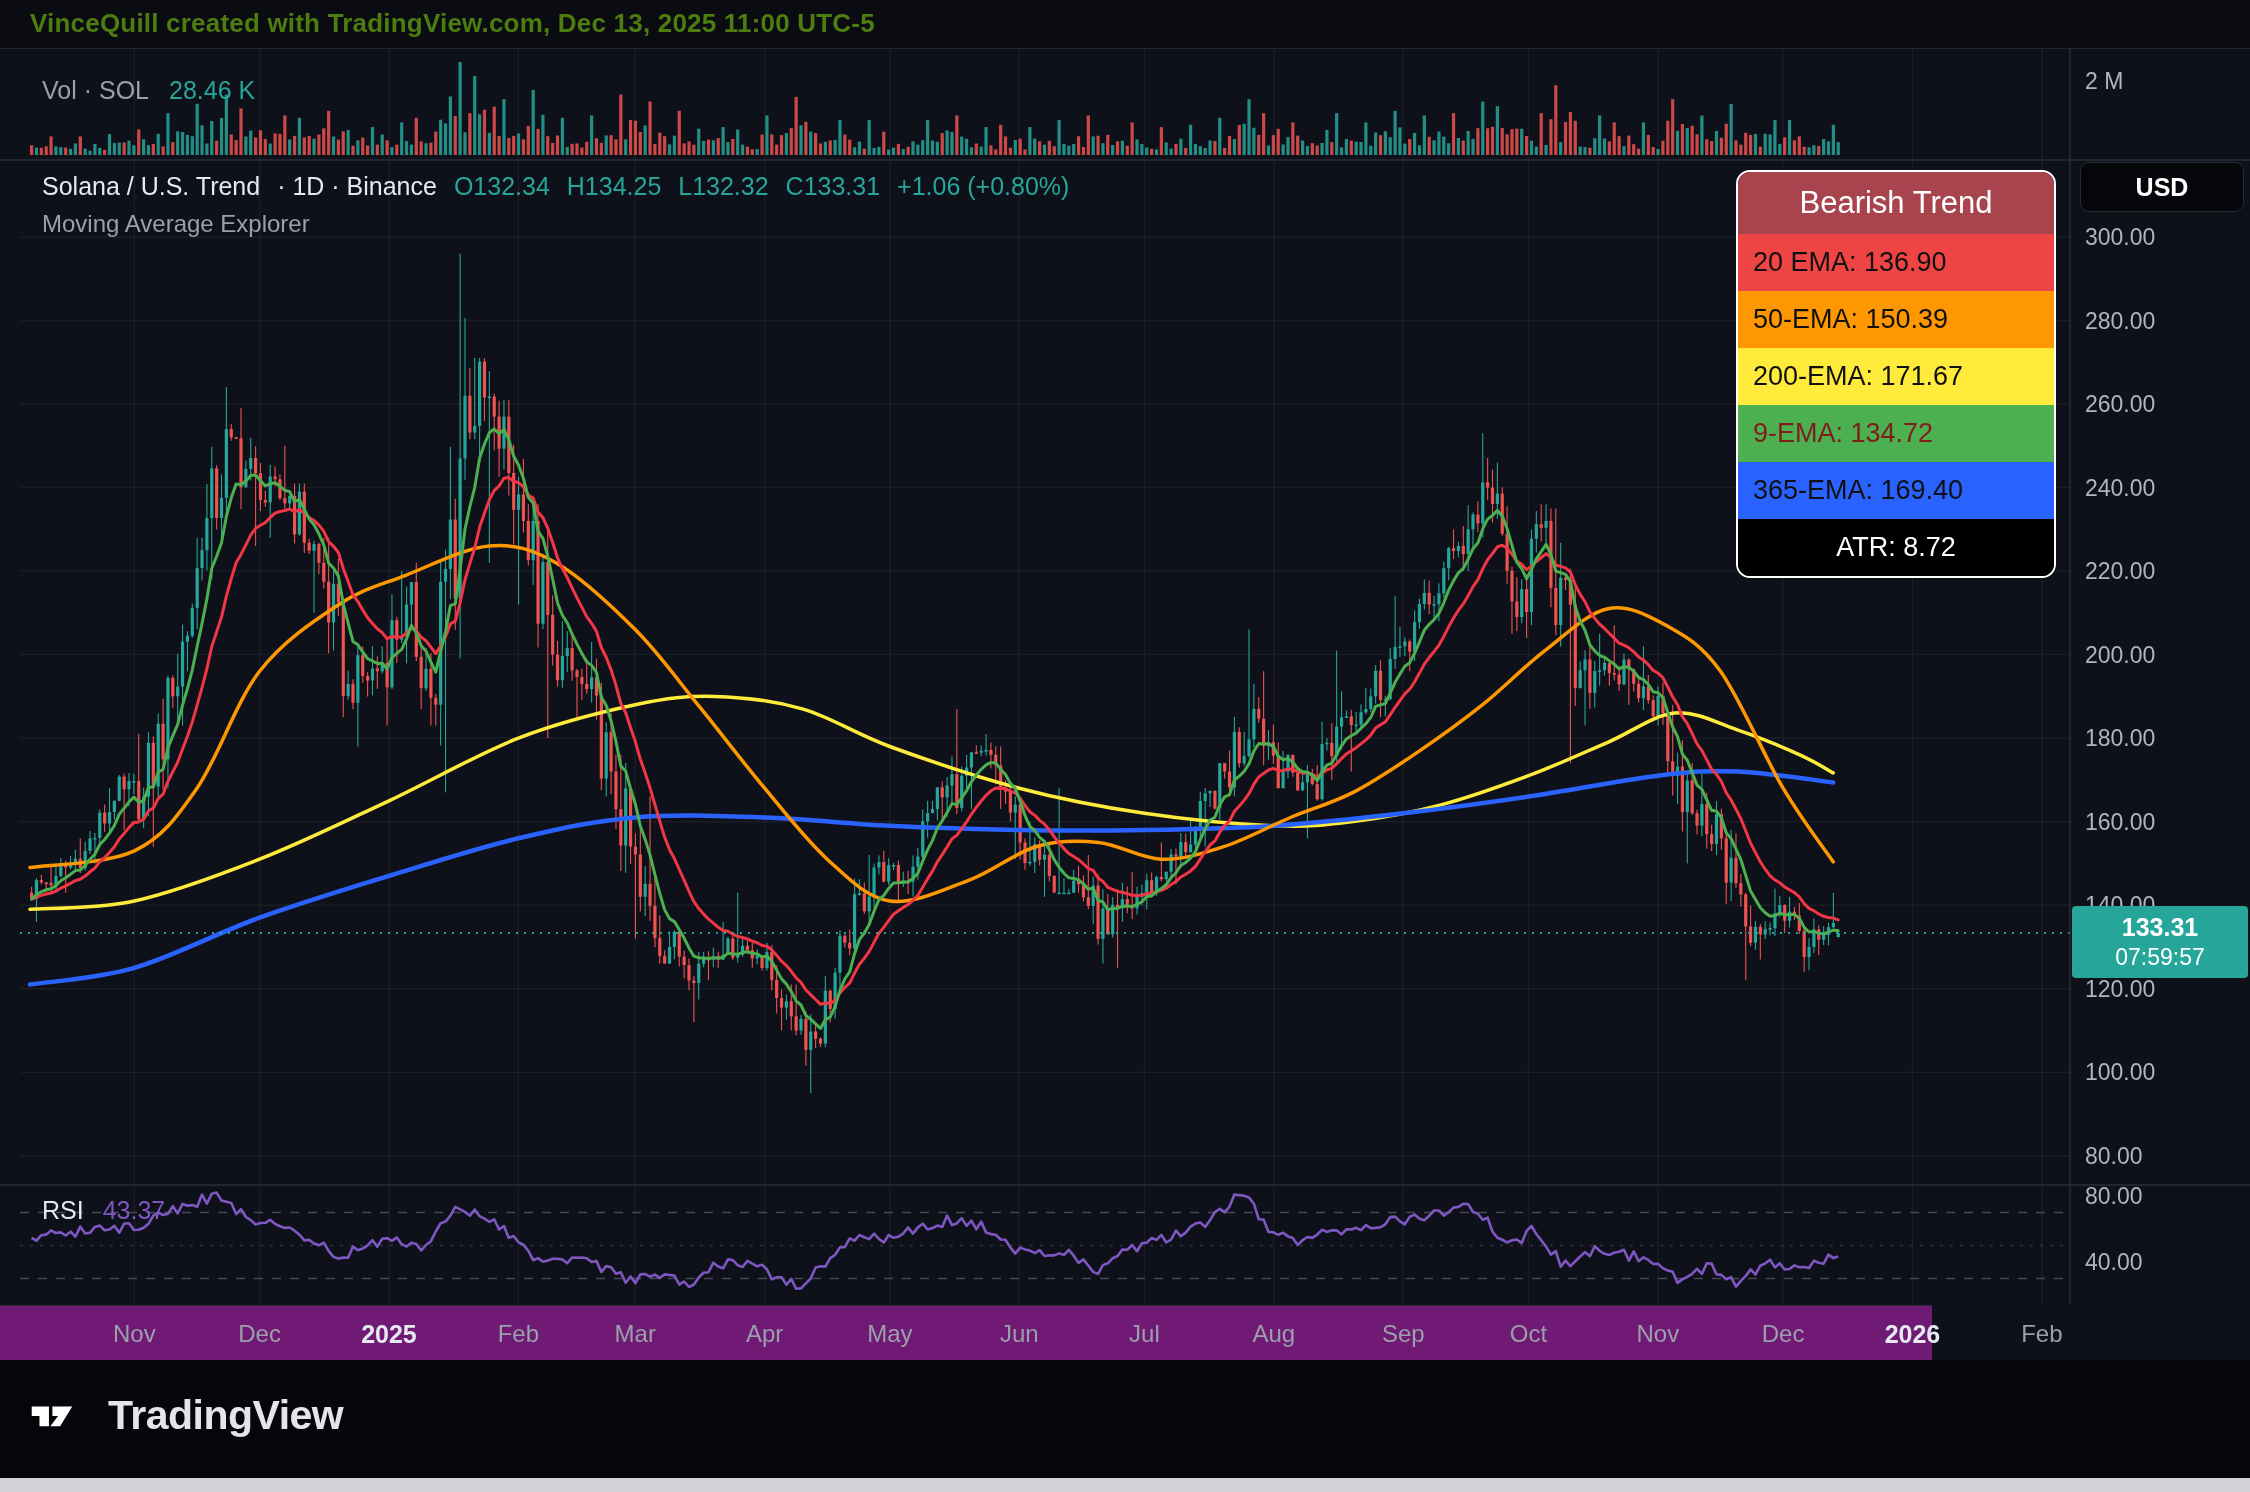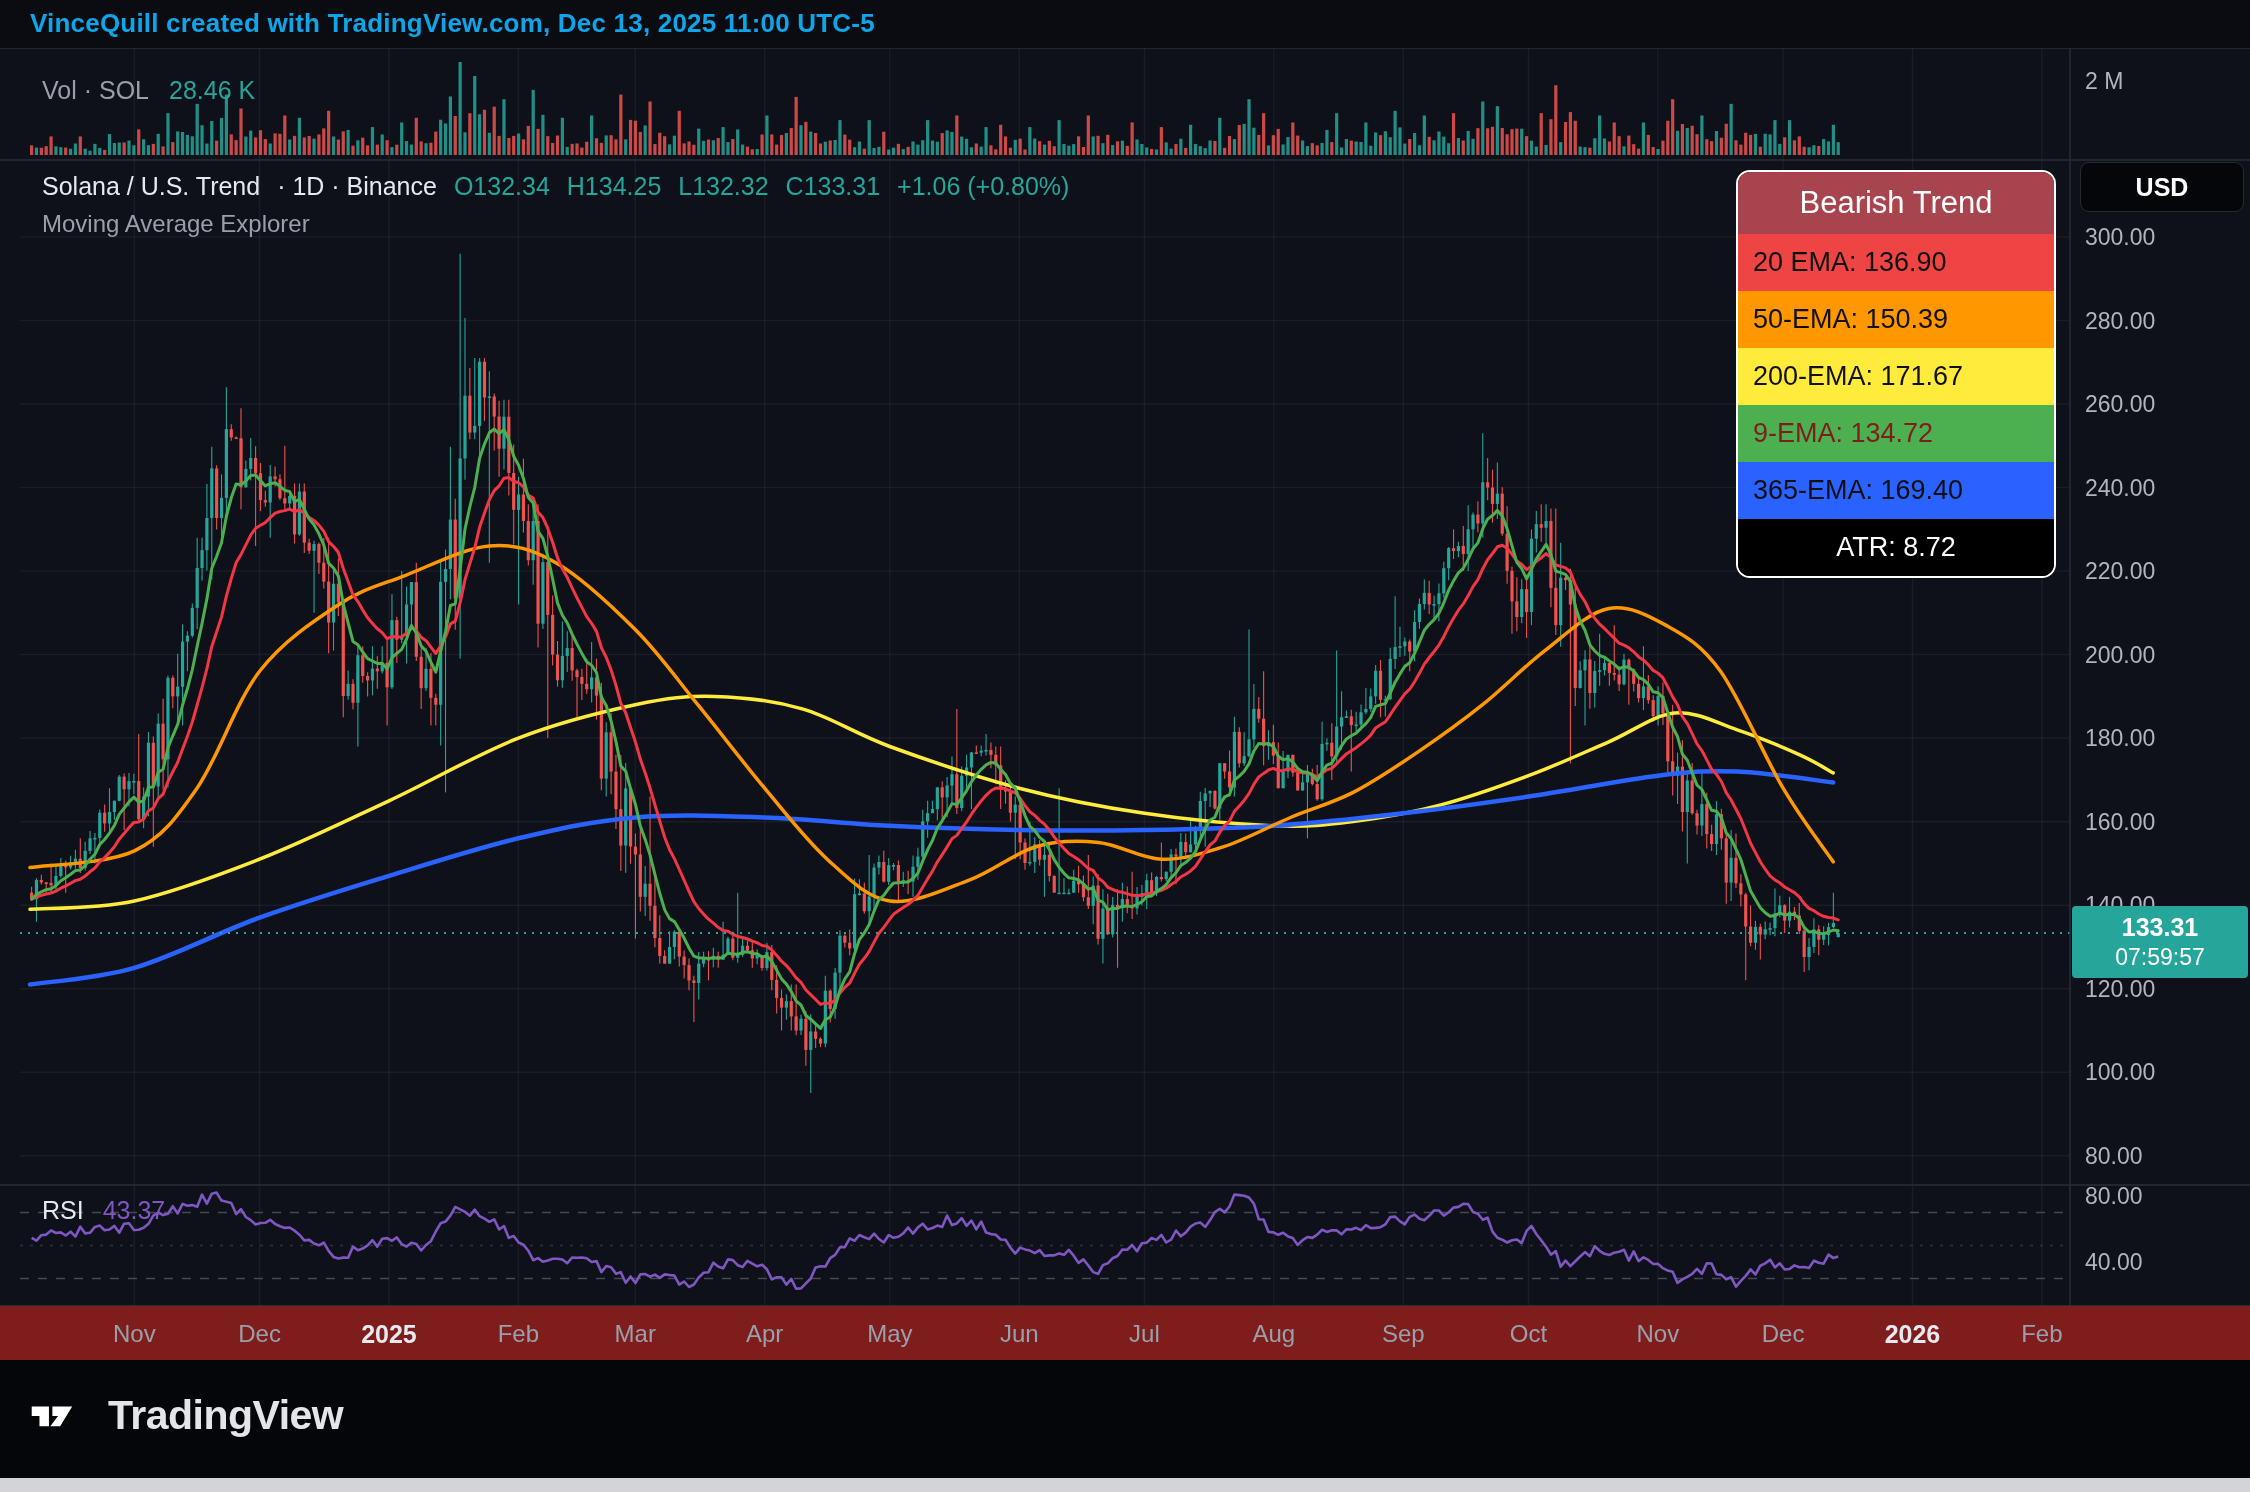--- a/index.html
+++ b/index.html
@@ -1,19 +1,19 @@
 <!DOCTYPE html>
 <html><head>
 <meta charset="utf-8">
 <style>
   html,body{margin:0;padding:0;background:#07080c;}
   .app{position:relative;width:2250px;height:1492px;overflow:hidden;
        font-family:"Liberation Sans",sans-serif;background:#0e1119;}
   .topbar{position:absolute;left:0;top:0;width:2250px;height:48px;background:#0a0c11;z-index:5;}
-  .topbar .title{position:absolute;left:30px;top:8px;font-size:26px;font-weight:700;color:#0ea5e9;letter-spacing:.2px;}
+  .topbar .title{position:absolute;left:30px;top:8px;font-size:26px;font-weight:700;color:#4d7c0f;letter-spacing:.2px;}
   svg#chart{position:absolute;left:0;top:0;z-index:1;}
   .overlay{position:absolute;z-index:6;}
   .vol-row{left:42px;top:76px;font-size:25px;color:#cfd3dc;}
   .vol-row .dim{color:#9aa0ab;}
   .vol-row .val{color:#26a69a;margin-left:14px;}
   .sym-row{left:42px;top:172px;font-size:25px;color:#e6e9ef;white-space:nowrap;}
   .sym-row .grn{color:#26a69a;}
   .sym-row span{margin-right:10px;}
   .ind-title{left:42px;top:210px;font-size:24px;color:#9aa0ab;}
   .rsi-row{left:42px;top:1196px;font-size:25px;color:#e6e9ef;}
@@ -25,21 +25,21 @@
   .legend .lg-row{height:57px;line-height:57px;font-size:27px;padding-left:15px;font-weight:500;}
   .legend .lg-atr{height:57px;line-height:57px;font-size:27px;text-align:center;font-weight:500;}
   .price-badge{left:2072px;top:906px;width:176px;height:72px;background:#26a69a;border-radius:4px;
                color:#fff;text-align:center;z-index:7;}
   .price-badge .p{font-size:25px;font-weight:700;margin-top:7px;}
   .price-badge .cd{font-size:23px;margin-top:2px;}
   .axis-label{position:absolute;color:#b2b5be;font-size:23px;white-space:nowrap;}
   .taxis-label{position:absolute;color:#9aa0ab;font-size:24px;transform:translateX(-50%);top:14px;}
   .taxis-label.strong{color:#e6e9ef;font-weight:700;font-size:25px;}
   .price-axis{left:2070px;top:48px;width:180px;height:1257px;cursor:ns-resize;}
-  .time-axis{left:0;top:1305px;width:2250px;height:55px;border-top:1px solid #2a2e39;cursor:ew-resize;background:#7f1d1d;z-index:4;}
+  .time-axis{left:0;top:1305px;width:1932px;height:55px;border-top:1px solid #2a2e39;cursor:ew-resize;background:#701a75;z-index:4;}
   .footer{position:absolute;left:0;top:1360px;width:2250px;height:118px;background:#05060a;z-index:5;}
   .brand{position:absolute;left:30px;top:32px;display:flex;align-items:center;cursor:pointer;}
   .brand-text{color:#e3e5e8;font-size:41px;font-weight:700;margin-left:16px;letter-spacing:-0.5px;}
   .bottom-strip{position:absolute;left:0;top:1478px;width:2250px;height:14px;background:#d2d4d9;z-index:5;}
 </style>
 </head>
 <body>
 
 <div class="app">
 

